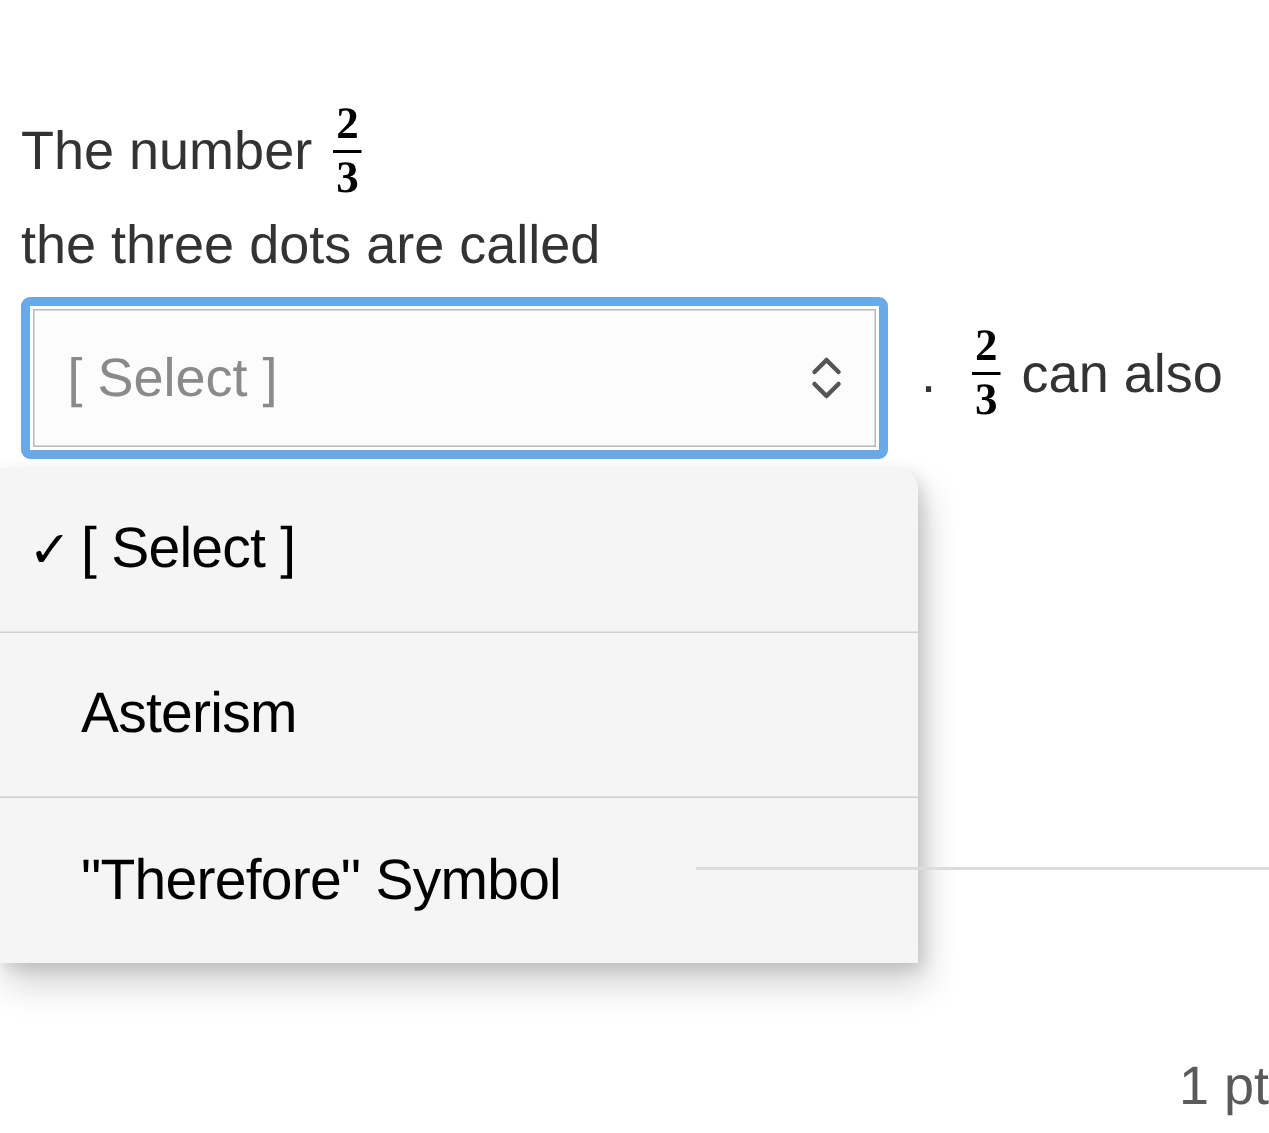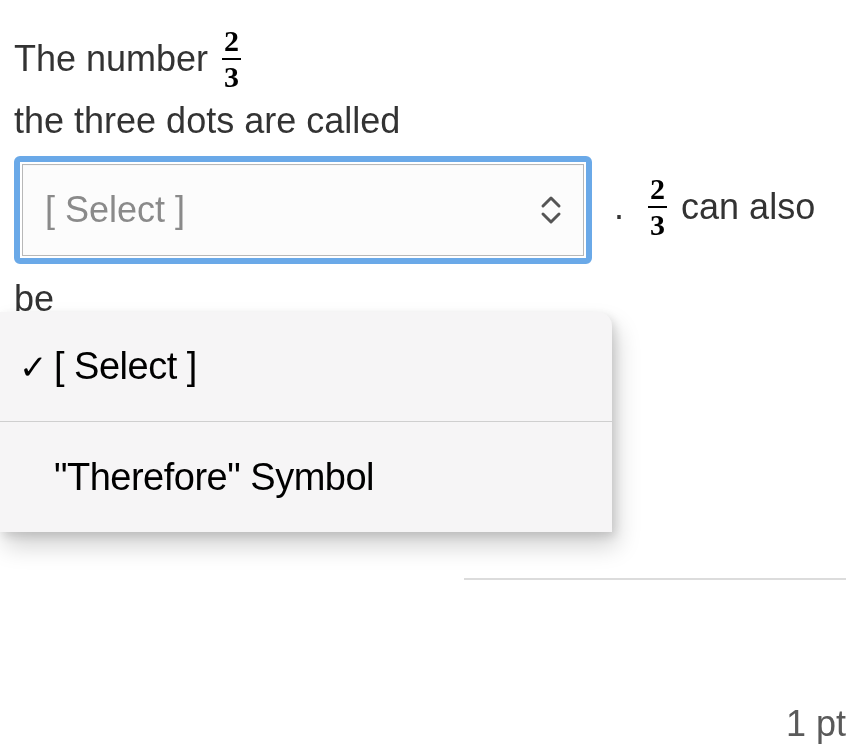--- a/index.html
+++ b/index.html
@@ -14,20 +14,21 @@
       height: 755px;
       overflow: hidden;
       position: relative;
     }
     .content {
       padding: 28px 0 0 14px;
       color: #333333;
       font-size: 36px;
       line-height: 1.5;
       font-weight: 300;
+      margin-top: 42px;
     }
     .text-line {
       display: block;
     }
     .fraction {
       display: inline-flex;
       flex-direction: column;
       align-items: center;
       vertical-align: middle;
       font-family: "Times New Roman", Times, serif;
@@ -203,19 +204,23 @@
   </div>
 </div>
 
 <div class="dropdown">
   <div class="dropdown-option">
     <span class="dropdown-check">✓</span>
     <span class="dropdown-label">[ Select ]</span>
   </div>
   <div class="dropdown-option">
     <span class="dropdown-check"></span>
+    <span class="dropdown-label">Asterism</span>
+  </div>
+  <div class="dropdown-option">
+    <span class="dropdown-check"></span>
     <span class="dropdown-label">"Therefore" Symbol</span>
   </div>
 </div>
 
 <div class="hr-line"></div>
 
 <div class="pts">1 pts</div>
 
 </body></html>

